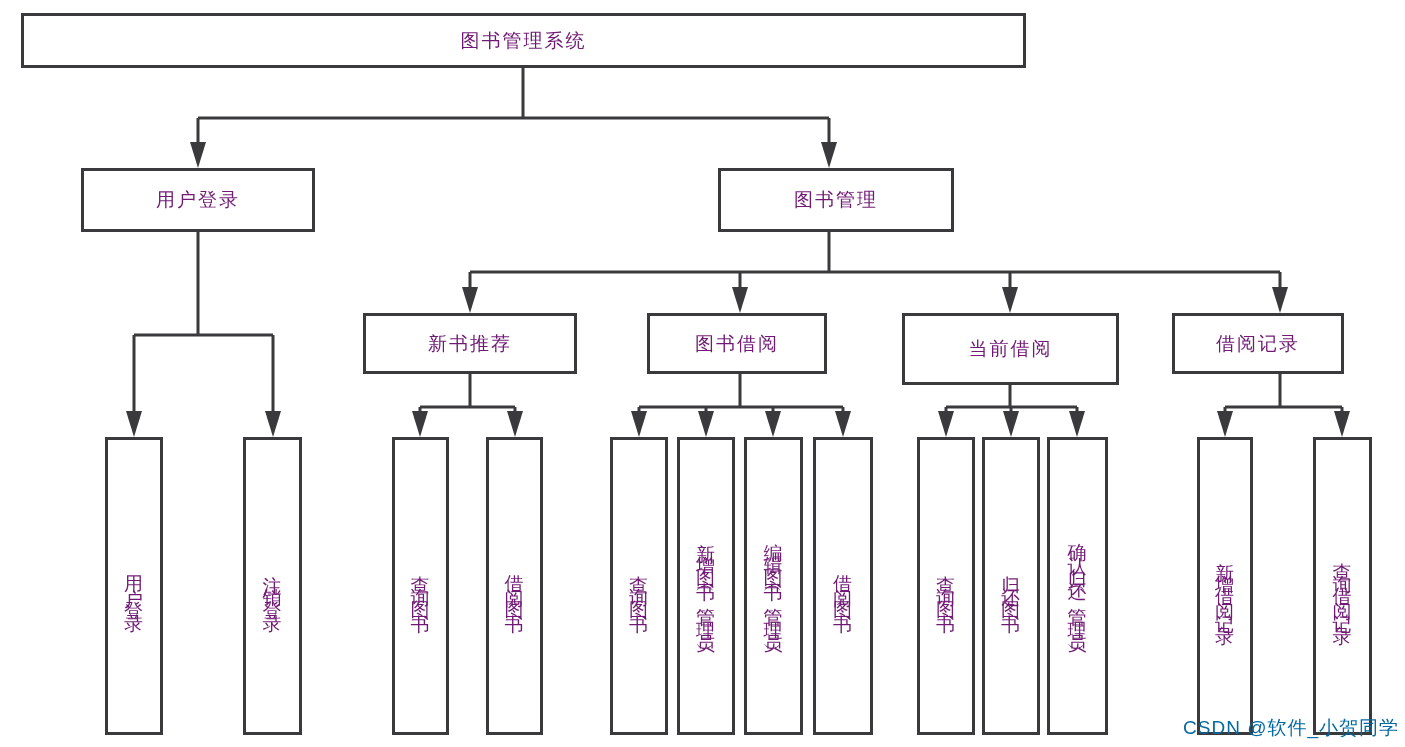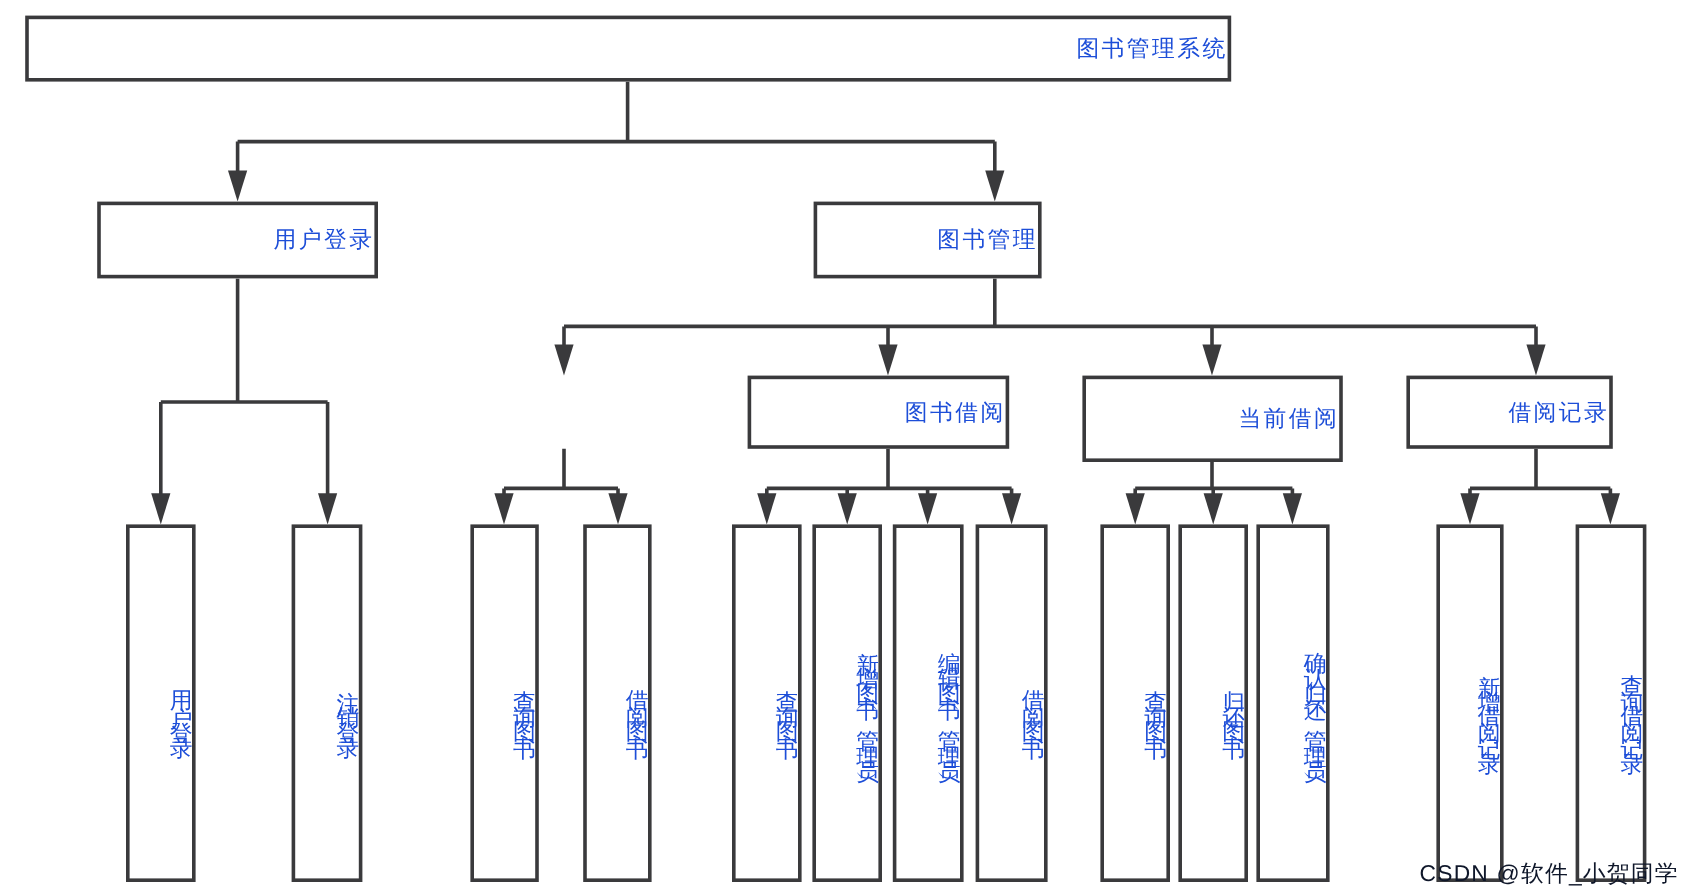--- a/index.html
+++ b/index.html
@@ -11,40 +11,40 @@
     overflow:hidden;
   }
   #wires{position:absolute;left:0;top:0;width:1405px;height:747px;}
   .node{
     position:absolute;
     box-sizing:border-box;
     background:#ffffff;
     border:3px solid #3a3a3c;
     display:flex;
     align-items:center;
-    justify-content:flex-end;
-    color:#1d4ed8;
+    justify-content:center;
+    color:#701a75;
   }
   .node.h span{
     font-size:19px;
     letter-spacing:2px;
     white-space:nowrap;
   }
   .node.v span{
     writing-mode:vertical-rl;
     font-size:19px;
     letter-spacing:13px;
     line-height:1;
   }
   .watermark{
     position:absolute;
     right:6px;
     bottom:6px;
     font-size:19px;
-    color:#0f172a;
+    color:#0369a1;
     letter-spacing:1px;
     white-space:nowrap;
   }
 </style>
 </head>
 <body>
 
 <div id="canvas">
 
   <svg id="wires" width="1405" height="747" viewBox="0 0 1405 747" fill="none" stroke="#3a3a3c" stroke-width="3">
@@ -97,25 +97,28 @@
     </g>
   </svg>
 
   <div class="node h" style="left:21px;top:13px;width:1005px;height:55px">
     <span>图书管理系统</span>
   </div>
 
   <div class="node h" style="left:81px;top:168px;width:234px;height:64px">
     <span>用户登录</span>
   </div>
-  <div class="node h" style="left:678px;top:168px;width:190px;height:64px">
+  <div class="node h" style="left:718px;top:168px;width:236px;height:64px">
     <span>图书管理</span>
   </div>
 
-  <div class="node h" style="left:623px;top:313px;width:218px;height:61px">
+  <div class="node h" style="left:363px;top:313px;width:214px;height:61px">
+    <span>新书推荐</span>
+  </div>
+  <div class="node h" style="left:647px;top:313px;width:180px;height:61px">
     <span>图书借阅</span>
   </div>
   <div class="node h" style="left:902px;top:313px;width:217px;height:72px">
     <span>当前借阅</span>
   </div>
   <div class="node h" style="left:1172px;top:313px;width:172px;height:61px">
     <span>借阅记录</span>
   </div>
 
   <div class="node v" style="left:105px;top:437px;width:58px;height:298px">

